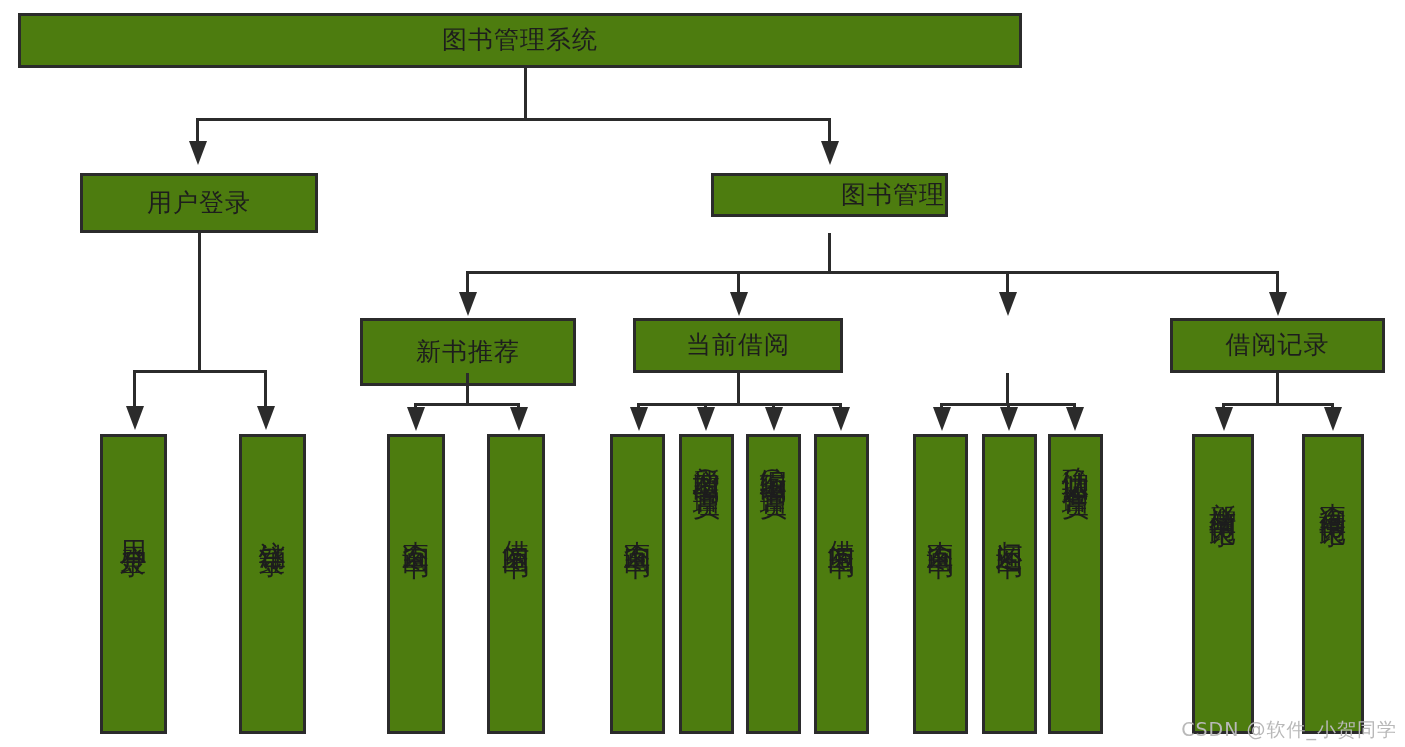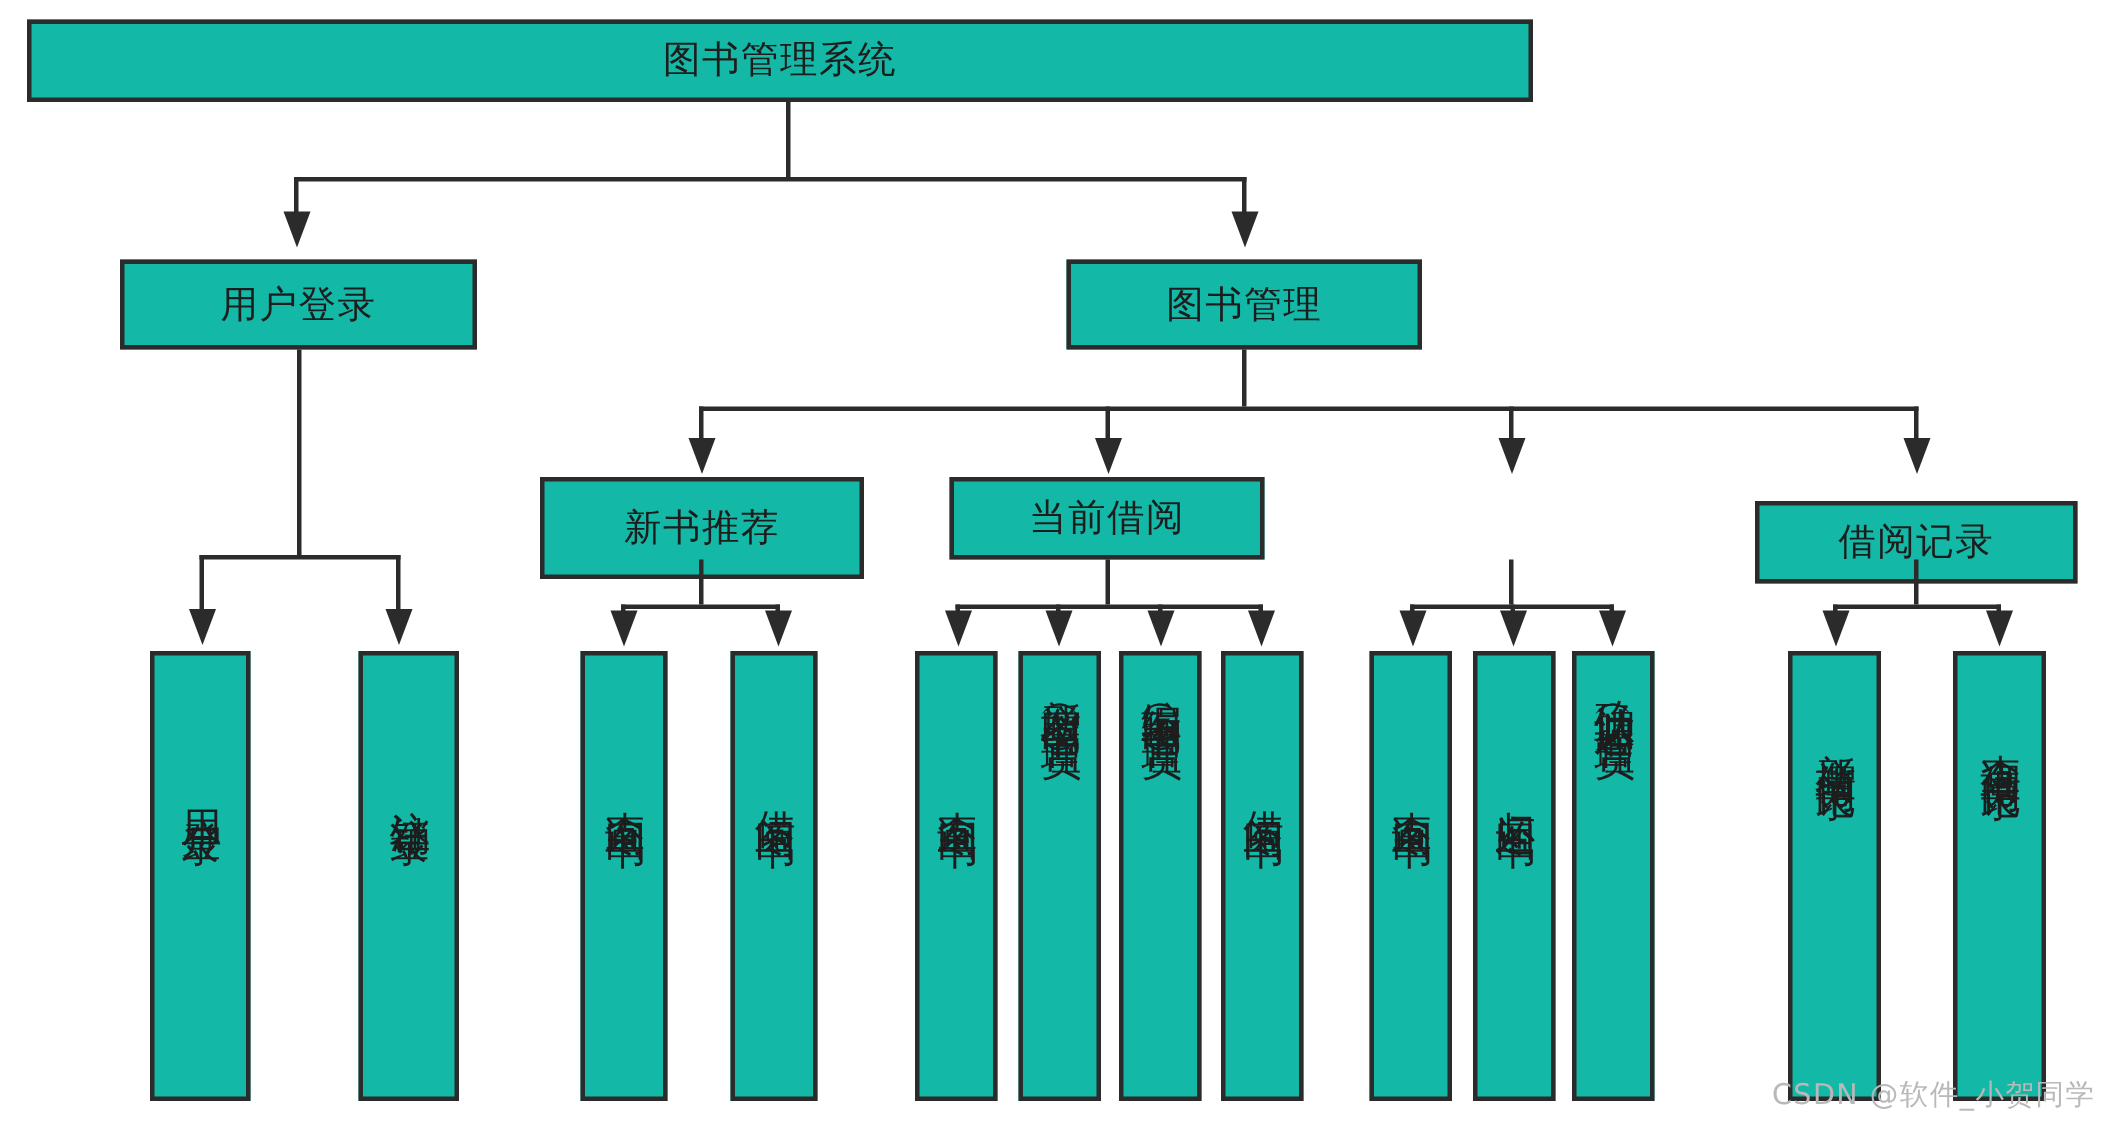--- a/index.html
+++ b/index.html
@@ -12,21 +12,21 @@
     width:1405px;
     height:747px;
     background:#ffffff;
     overflow:hidden;
   }
   
   .node{
     position:absolute;
     box-sizing:border-box;
     border:3px solid #2b2b2b;
-    background:#14b8a6;
+    background:#4d7c0f;
     display:flex;
     align-items:center;
     justify-content:center;
     color:#1a1a1a;
   }
   .node .label{
     font-size:25px;
     line-height:1.15;
     letter-spacing:1px;
     white-space:nowrap;
@@ -93,21 +93,21 @@
   <div class="ln v" style="left:196px; top:118px; width:3px; height:25px;"></div>
   <div class="arrow" style="left:189px; top:141px;"></div>
 
   <div class="ln v" style="left:828px; top:118px; width:3px; height:25px;"></div>
   <div class="arrow" style="left:821px; top:141px;"></div>
 
   <div class="node" style="left:80px; top:173px; width:238px; height:60px;">
     <span class="label">用户登录</span>
   </div>
 
-  <div class="node" style="left:711px; top:173px; width:237px; height:60px;">
+  <div class="node" style="left:711px; top:173px; width:237px; height:44px;justify-content:flex-end;">
     <span class="label">图书管理</span>
   </div>
 
   <div class="ln v" style="left:198px; top:233px; width:3px; height:137px;"></div>
   <div class="ln h" style="left:133px; top:370px; width:134px; height:3px;"></div>
   <div class="ln v" style="left:133px; top:370px; width:3px; height:38px;"></div>
   <div class="arrow" style="left:126px; top:406px;"></div>
   <div class="ln v" style="left:264px; top:370px; width:3px; height:38px;"></div>
   <div class="arrow" style="left:257px; top:406px;"></div>
 
@@ -121,21 +121,21 @@
   <div class="arrow" style="left:999px; top:292px;"></div>
   <div class="ln v" style="left:1276px; top:271px; width:3px; height:23px;"></div>
   <div class="arrow" style="left:1269px; top:292px;"></div>
 
   <div class="node" style="left:360px; top:318px; width:216px; height:68px;">
     <span class="label">新书推荐</span>
   </div>
   <div class="node" style="left:633px; top:318px; width:210px; height:55px;">
     <span class="label">当前借阅</span>
   </div>
-  <div class="node" style="left:1170px; top:318px; width:215px; height:55px;margin-top:16px;">
+  <div class="node" style="left:1170px; top:318px; width:215px; height:55px;">
     <span class="label">借阅记录</span>
   </div>
 
   <div class="ln v" style="left:466px; top:373px; width:3px; height:30px;"></div>
   <div class="ln h" style="left:414px; top:403px; width:106px; height:3px;"></div>
   <div class="ln v" style="left:414px; top:403px; width:3px; height:6px;"></div>
   <div class="arrow" style="left:407px; top:407px;"></div>
   <div class="ln v" style="left:517px; top:403px; width:3px; height:6px;"></div>
   <div class="arrow" style="left:510px; top:407px;"></div>
 

